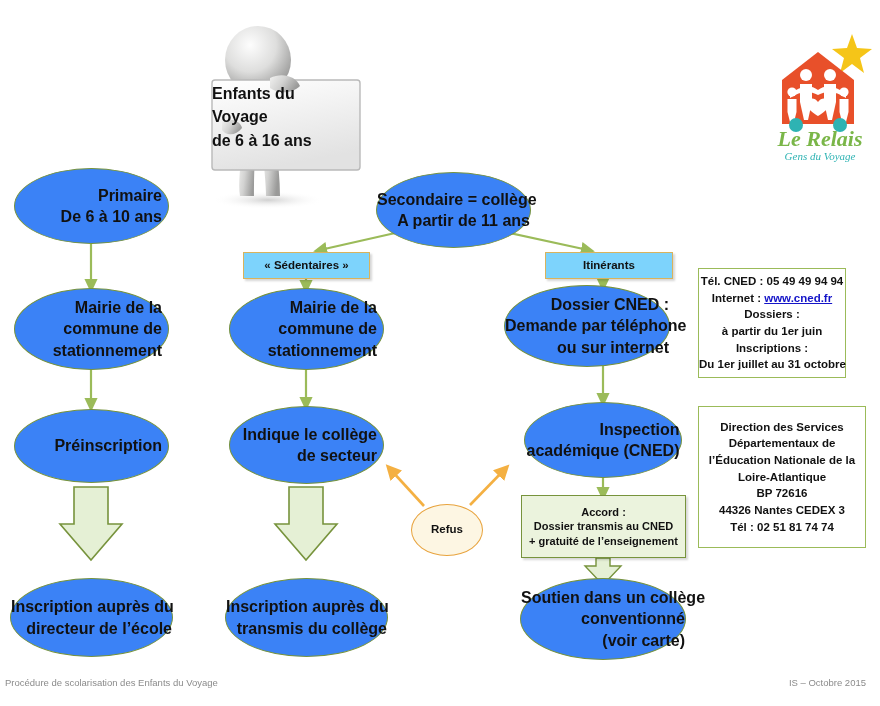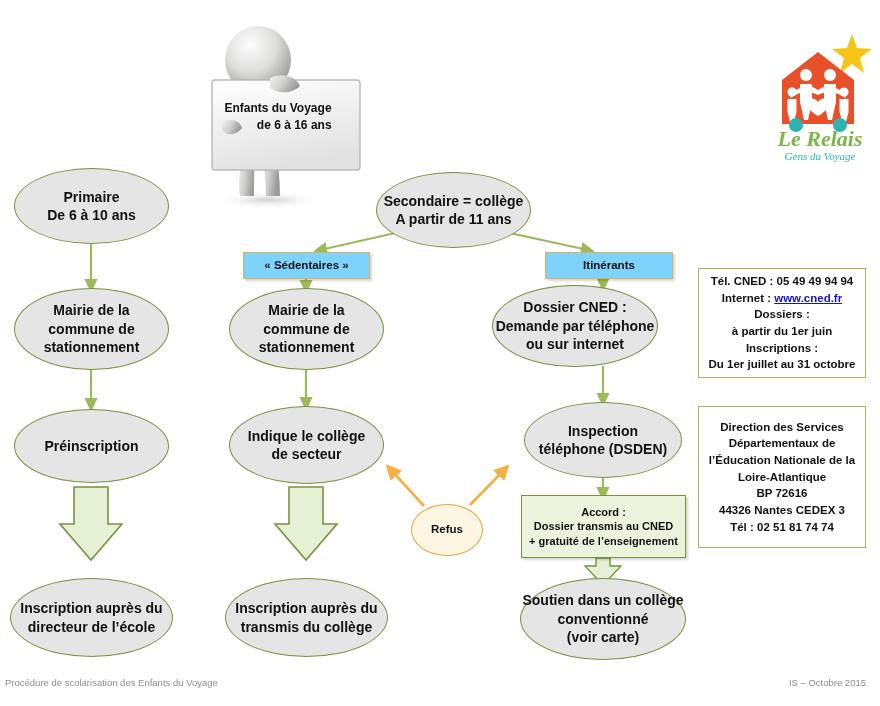--- a/index.html
+++ b/index.html
@@ -39,22 +39,23 @@
     color: #111111;
     font-weight: bold;
     line-height: 1.32;
   }
   .node .lines { width: 100%; padding: 0 6px; }
   .node .lines div { white-space: nowrap; }
 
   .ellipse-green {
     border: 1.6px solid #77933c;
     border-radius: 50%;
-    background: #e5e5e5;
-    font-size: 14px;
+    background: #3b82f6;
+    font-size: 16px;
+    text-align: right;
   }
   .ellipse-yellow {
     border: 1.8px solid #e8a33d;
     border-radius: 50%;
     background: #fdf6e3;
     font-size: 11.5px;
   }
   .box-yellow {
     border: 1.4px solid #d9b35c;
     background: #7dd3fc;
@@ -89,22 +90,22 @@
   }
   #placard-text {
     position: absolute;
     left: 212px;
     top: 86px;
     width: 132px;
     height: 62px;
     display: flex;
     align-items: center;
     justify-content: center;
-    text-align: right;
-    font-size: 12px;
+    text-align: left;
+    font-size: 16px;
     font-weight: bold;
     color: #111111;
     line-height: 1.45;
     z-index: 4;
   }
 
   
   #logo {
     position: absolute;
     left: 766px;
@@ -310,52 +311,52 @@
       <div>Refus</div>
     </div>
   </div>
 
   <div class="node box-yellow" style="left:545px; top:252px; width:128px; height:27px;">
     <div class="lines">
       <div>Itinérants</div>
     </div>
   </div>
 
-  <div class="node ellipse-green" style="left:492px; top:285px; width:166px; height:82px;">
+  <div class="node ellipse-green" style="left:504px; top:285px; width:166px; height:82px;">
     <div class="lines">
       <div>Dossier CNED :</div>
       <div>Demande par téléphone</div>
       <div>ou sur internet</div>
     </div>
   </div>
 
   <div class="node ellipse-green" style="left:524px; top:402px; width:158px; height:76px;">
     <div class="lines">
       <div>Inspection</div>
-      <div>téléphone (DSDEN)</div>
+      <div>académique (CNED)</div>
     </div>
   </div>
 
   <div class="node box-green" style="left:521px; top:495px; width:165px; height:63px;">
     <div class="lines">
       <div>Accord :</div>
       <div>Dossier transmis au CNED</div>
       <div>+ gratuité de l’enseignement</div>
     </div>
   </div>
 
   <div class="node ellipse-green" style="left:520px; top:578px; width:166px; height:82px;">
     <div class="lines">
       <div>Soutien dans un collège</div>
       <div>conventionné</div>
       <div>(voir carte)</div>
     </div>
   </div>
 
-  <div class="node box-info" style="left:698px; top:268px; width:168px; height:110px;">
+  <div class="node box-info" style="left:698px; top:268px; width:148px; height:110px;">
     <div class="lines">
       <div>Tél. CNED : 05 49 49 94 94</div>
       <div>
         <span>Internet : </span><span class="link-url">www.cned.fr</span>
       </div>
       <div>Dossiers :</div>
       <div>à partir du 1er juin</div>
       <div>Inscriptions :</div>
       <div>Du 1er juillet au 31 octobre</div>
     </div>

